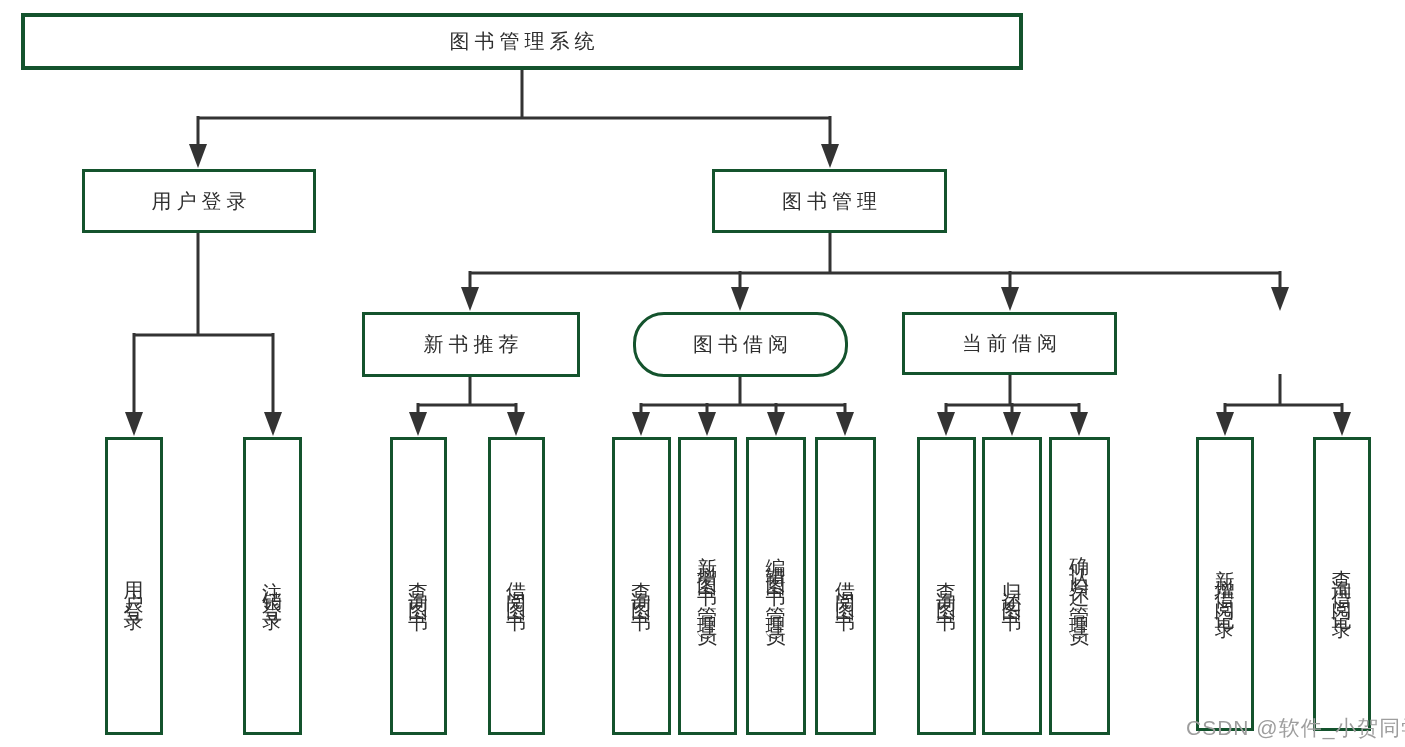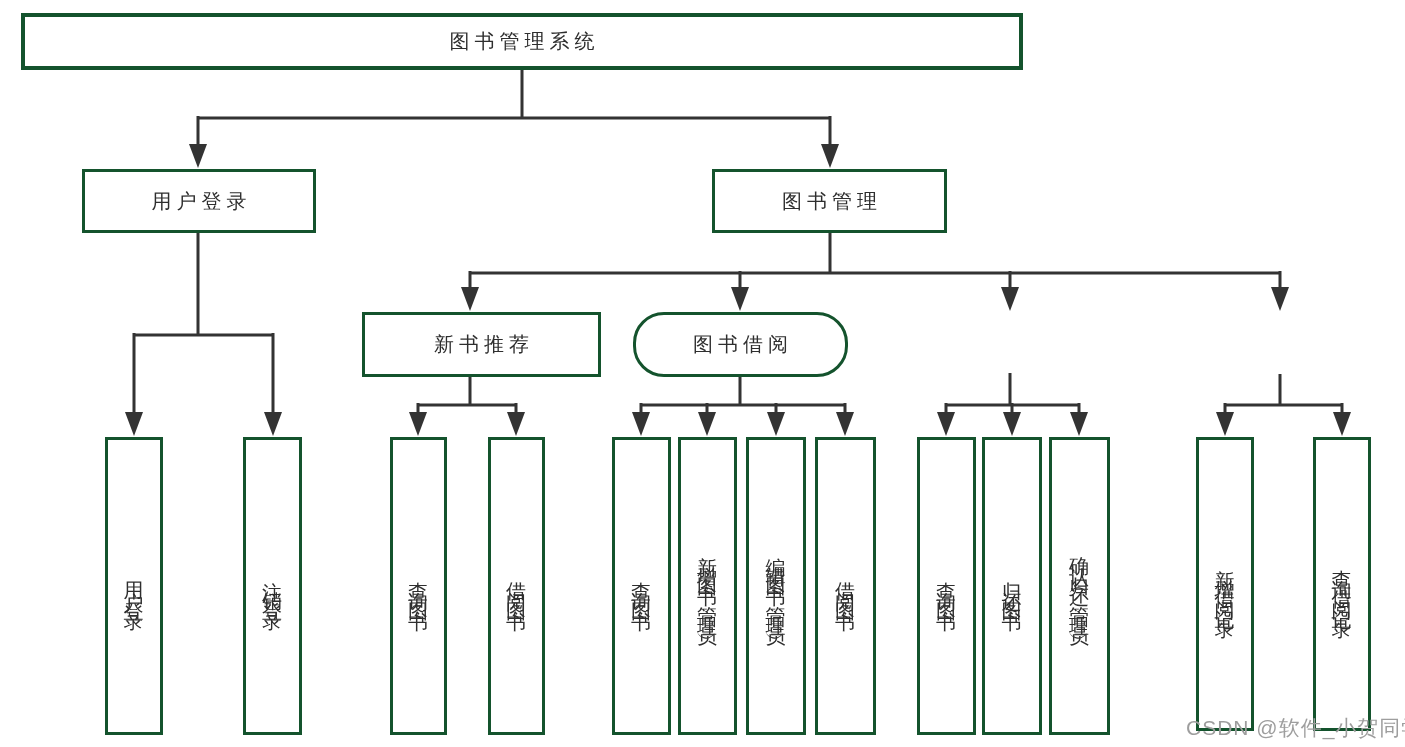--- a/index.html
+++ b/index.html
@@ -91,22 +91,23 @@
       <polygon points="1216,412 1234,412 1225,436"></polygon>
       <polygon points="1333,412 1351,412 1342,436"></polygon>
     </g>
   </svg>
 
   <div class="box h root" style="left:21px; top:13px; width:1002px; height:57px;">图书管理系统</div>
 
   <div class="box h" style="left:82px; top:169px; width:234px; height:64px;">用户登录</div>
   <div class="box h" style="left:712px; top:169px; width:235px; height:64px;text-align:right;">图书管理</div>
 
-  <div class="box h" style="left:362px; top:312px; width:239px; height:65px;">新书推荐</div>
+  <div class="box h" style="left:362px; top:312px; width:218px; height:65px;">新书推荐</div>
   <div class="box h" style="left:633px; top:312px; width:215px; height:65px;border-radius:31px;">图书借阅</div>
+  <div class="box h" style="left:902px; top:312px; width:215px; height:63px;">当前借阅</div>
 
   <div class="box v" style="left:105px; top:437px; width:58px; height:298px;">用户登录</div>
   <div class="box v" style="left:243px; top:437px; width:59px; height:298px;">注销登录</div>
 
   <div class="box v" style="left:390px; top:437px; width:57px; height:298px;">查询图书</div>
   <div class="box v" style="left:488px; top:437px; width:57px; height:298px;">借阅图书</div>
 
   <div class="box v" style="left:612px; top:437px; width:59px; height:298px;">查询图书</div>
   <div class="box v" style="left:678px; top:437px; width:59px; height:298px;">新增图书（管理员）</div>
   <div class="box v" style="left:746px; top:437px; width:60px; height:298px;">编辑图书（管理员）</div>

